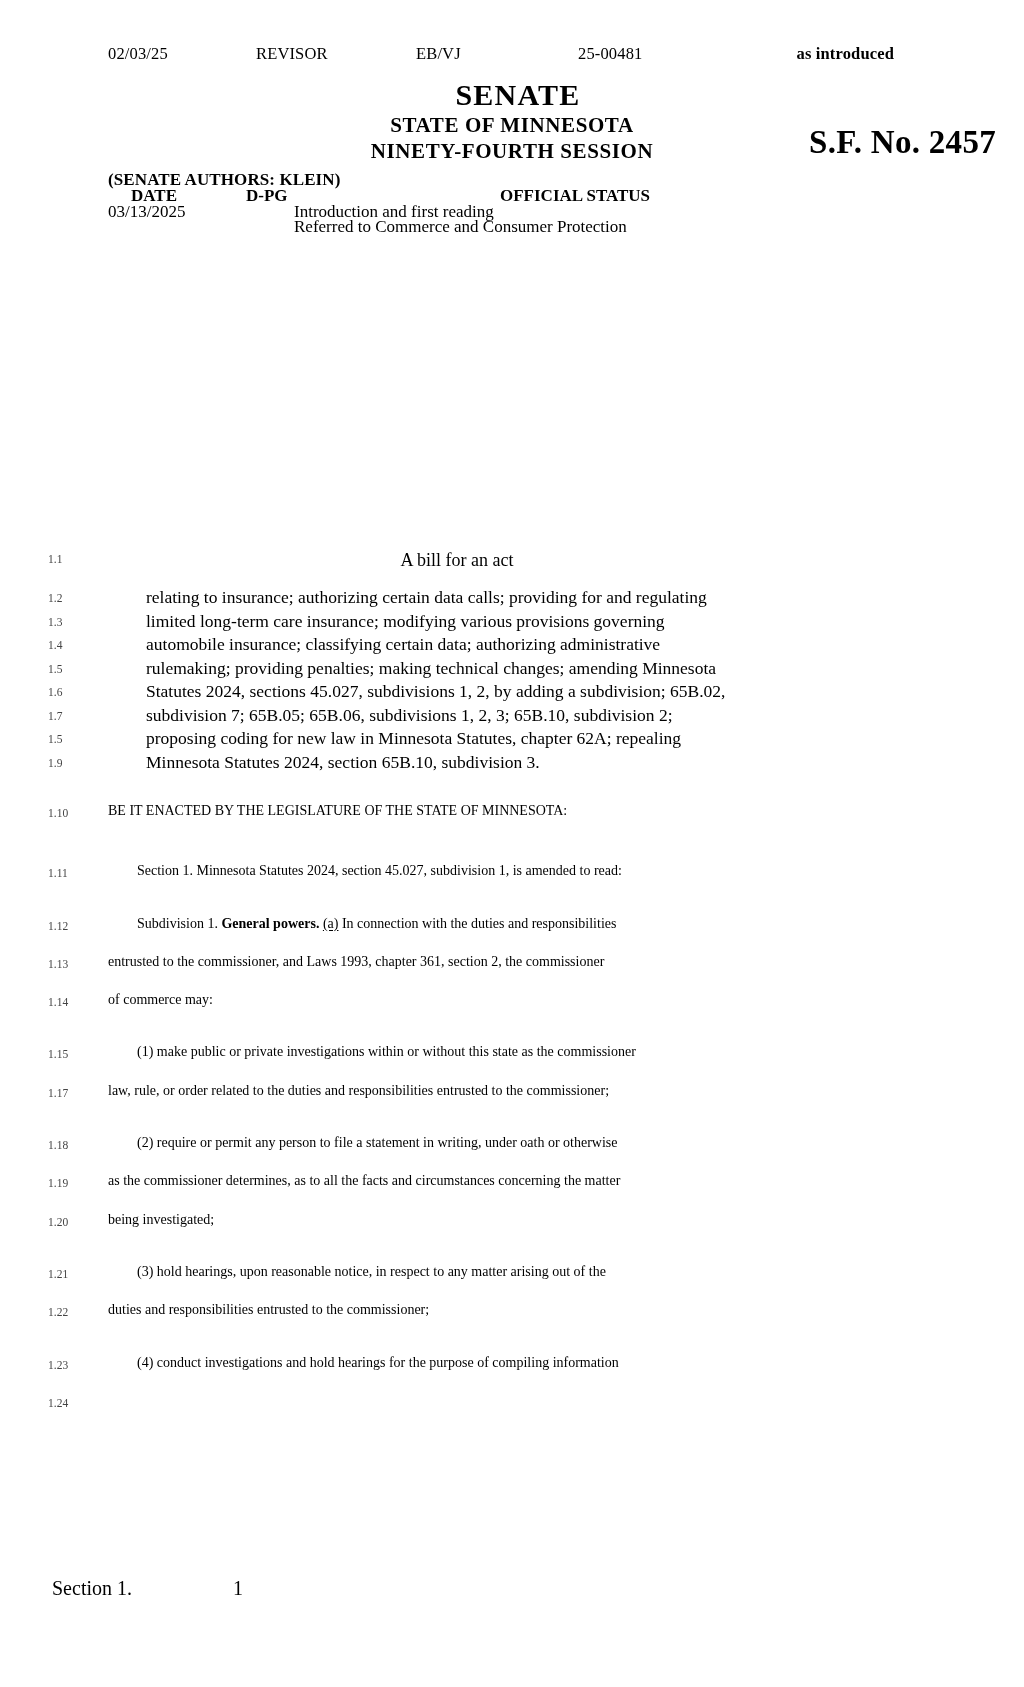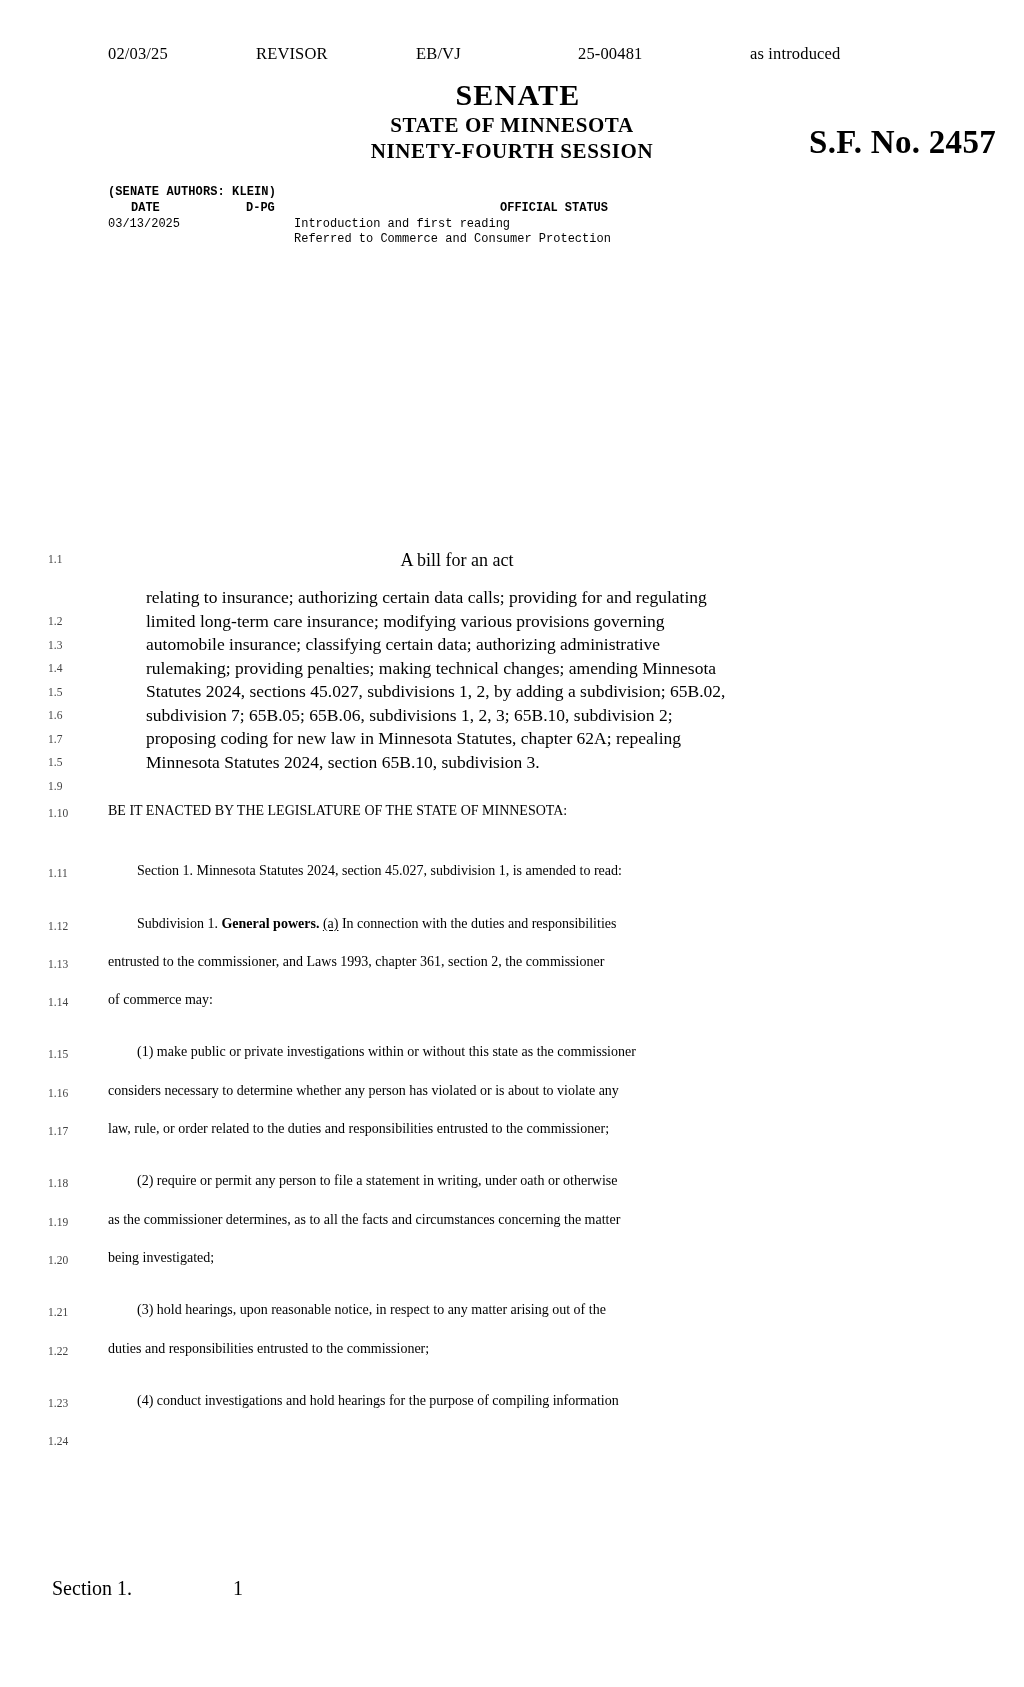--- a/index.html
+++ b/index.html
@@ -28,21 +28,21 @@
     left: 108px;
     width: 790px;
     display: flex;
     font-size: 16.5px;
     letter-spacing: 0.15px;
   }
   .runhead .rh-date   { width: 148px; }
   .runhead .rh-rev    { width: 160px; }
   .runhead .rh-init   { width: 162px; }
   .runhead .rh-num    { width: 172px; }
-  .runhead .rh-status { flex: 1; padding-right: 4px;}
+  .runhead .rh-status { flex: 1; text-align: right; padding-right: 4px; font-weight: bold;}
 
   
   .masthead {
     position: absolute;
     top: 78px;
     left: 0;
     width: 1024px;
     height: 96px;
   }
   .mast-center {
@@ -75,26 +75,25 @@
     top: 46px;
     font-size: 33px;
     font-weight: bold;
     letter-spacing: 0.3px;
     white-space: nowrap;
   }
 
   
   .authors {
     position: absolute;
-    top: 185px;
+    top: 172px;
     left: 108px;
     width: 800px;
-    font-size: 12px;
+    font-size: 17px;
     line-height: 15px;
-    font-family: Liberation Mono, monospace;
   }
   .authors-line {
     font-weight: bold;
     letter-spacing: 0.1px;
   }
   .colheads {
     position: relative;
     height: 16px;
     font-weight: bold;
     margin-top: 1px;
@@ -125,21 +124,21 @@
     left: 48px;
     top: 0;
     width: 46px;
     font-size: 11.5px;
     color: #444;
     text-align: left;
   }
 
   
   .title-row { height: 23.5px; }
-  .title-row .num { top: 6px; margin-top: 23px; }
+  .title-row .num { top: 6px; }
   .title-row .txt {
     position: absolute;
     left: 146px;
     top: 0;
     font-size: 17.5px;
     line-height: 23.5px;
     white-space: nowrap;
   }
   .billfor {
     height: 38px;
@@ -305,24 +304,20 @@
         <div class="row body-row">
           <span class="num">1.14</span>
           <span class="txt"><span>of commerce may:</span></span>
         </div>
         <div class="gap-sm"></div>
         <div class="row body-row">
           <span class="num">1.15</span>
           <span class="txt indent"><span>(1) make public or private investigations within or without this state as the commissioner</span></span>
         </div>
         <div class="row body-row">
-          <span class="num">1.16</span>
-          <span class="txt"><span>considers necessary to determine whether any person has violated or is about to violate any</span></span>
-        </div>
-        <div class="row body-row">
           <span class="num">1.17</span>
           <span class="txt"><span>law, rule, or order related to the duties and responsibilities entrusted to the commissioner;</span></span>
         </div>
         <div class="gap-sm"></div>
         <div class="row body-row">
           <span class="num">1.18</span>
           <span class="txt indent"><span>(2) require or permit any person to file a statement in writing, under oath or otherwise</span></span>
         </div>
         <div class="row body-row">
           <span class="num">1.19</span>

